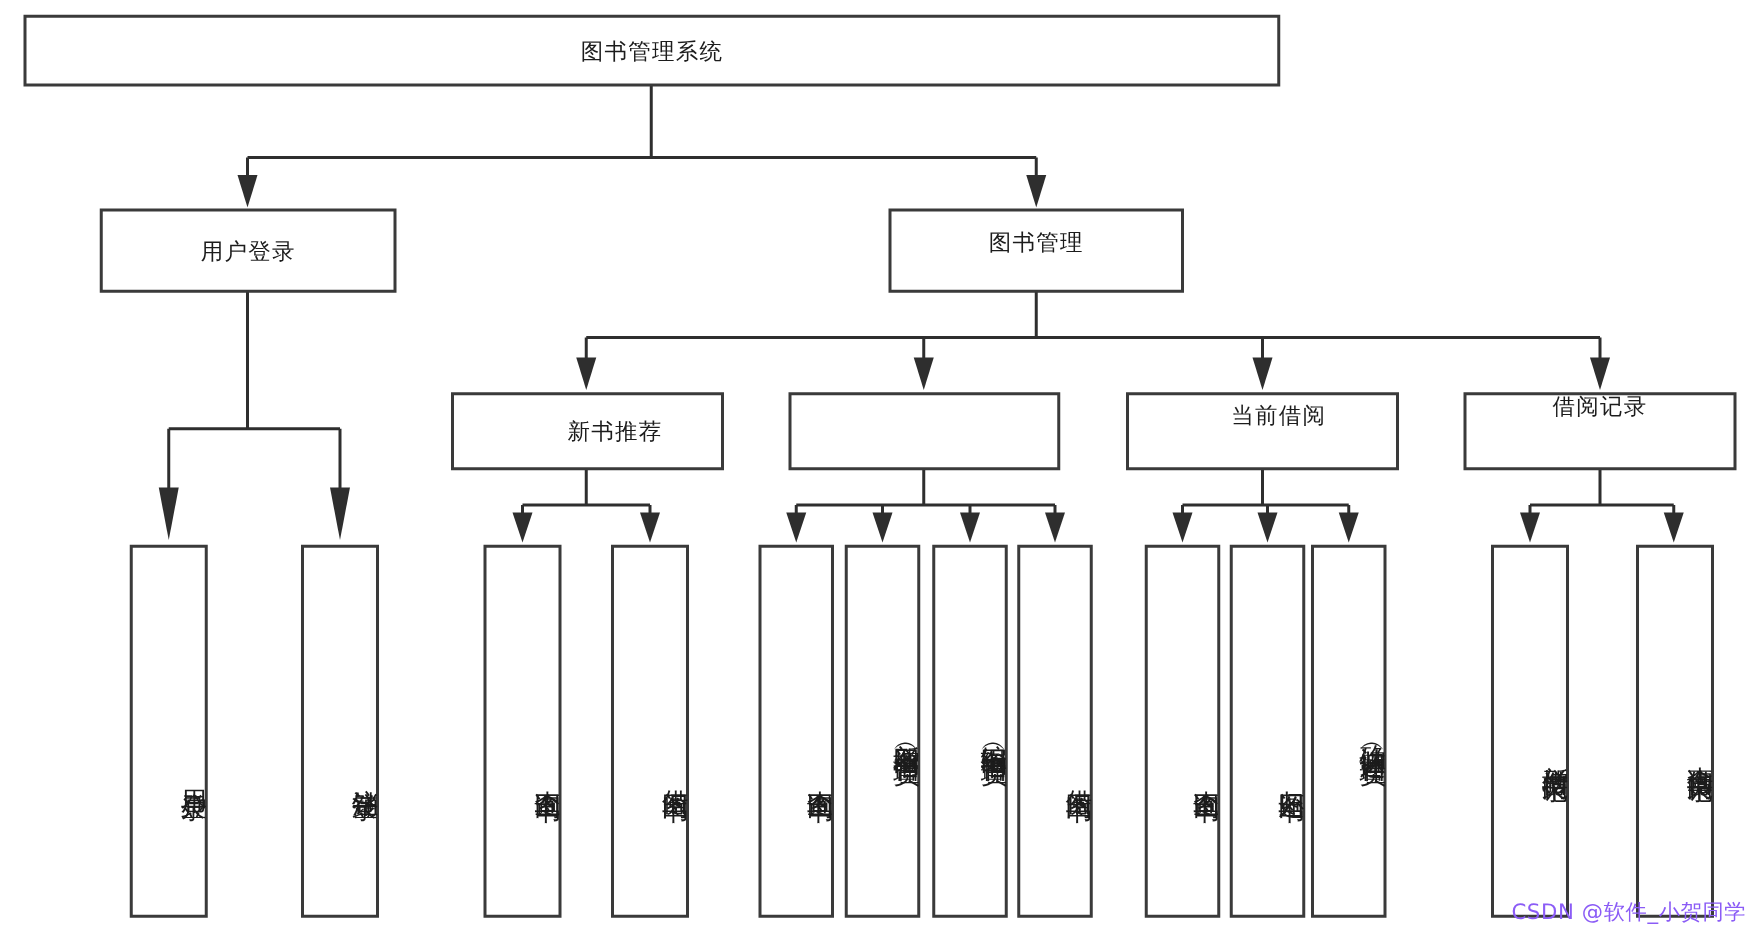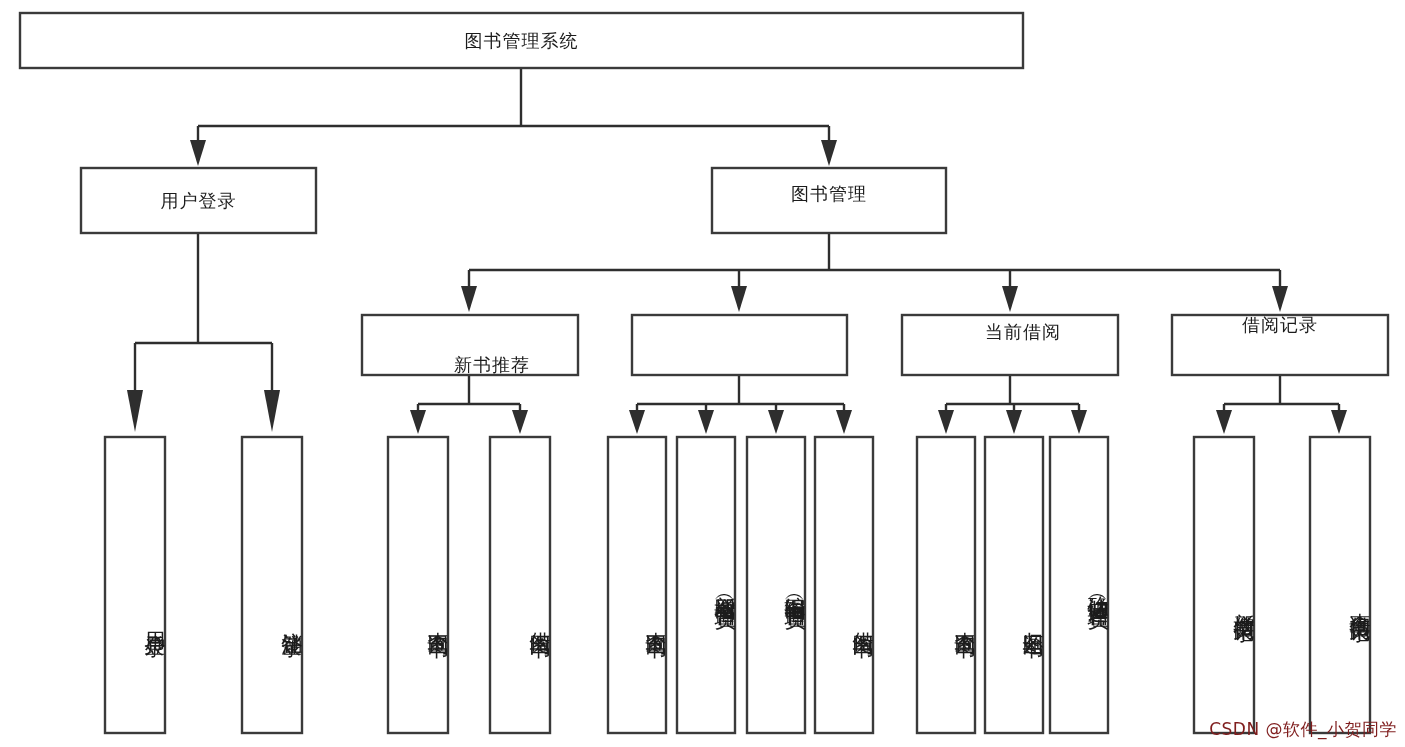--- a/index.html
+++ b/index.html
@@ -68,21 +68,21 @@
     color: #1c1c1c;
     white-space: nowrap;
     pointer-events: none;
   }
   #watermark {
     position: absolute;
     right: 8px;
     bottom: 6px;
     font-family: "DejaVu Sans", "Liberation Sans", sans-serif;
     font-size: 17px;
-    color: #7f1d1d;
+    color: #8b5cf6;
     letter-spacing: 0.5px;
     white-space: nowrap;
     pointer-events: none;
   }
 </style>
 </head>
 <body>
 
 <div id="diagram-root">
 
@@ -188,21 +188,21 @@
 
     <rect class="node-box" x="1194" y="437" width="60" height="296"></rect>
     <rect class="node-box" x="1310" y="437" width="60" height="296"></rect>
   </svg>
 
   <div class="hlabel-wrap" style="left:20px; top:13px; width:1003px; height:55px;">图书管理系统</div>
 
   <div class="hlabel-wrap" style="left:81px; top:168px; width:235px; height:65px;">用户登录</div>
   <div class="hlabel-wrap" style="left:712px; top:168px; width:234px; height:51px;">图书管理</div>
 
-  <div class="hlabel-wrap" style="left:362px; top:315px; width:260px; height:60px;margin-top:20px;">新书推荐</div>
+  <div class="hlabel-wrap" style="left:362px; top:315px; width:260px; height:60px;">新书推荐</div>
   <div class="hlabel-wrap" style="left:902px; top:302px; width:242px; height:60px;">当前借阅</div>
   <div class="hlabel-wrap" style="left:1172px; top:303px; width:216px; height:44px;">借阅记录</div>
 
   <div class="vlabel-wrap" style="left:105px; top:505px; width:60px; height:228px;">用户登录</div>
   <div class="vlabel-wrap" style="left:242px; top:505px; width:60px; height:228px;">注销登录</div>
 
   <div class="vlabel-wrap" style="left:388px; top:505px; width:60px; height:228px;">查询图书</div>
   <div class="vlabel-wrap" style="left:490px; top:505px; width:60px; height:228px;">借阅图书</div>
 
   <div class="vlabel-wrap" style="left:608px; top:505px; width:58px; height:228px;">查询图书</div>

